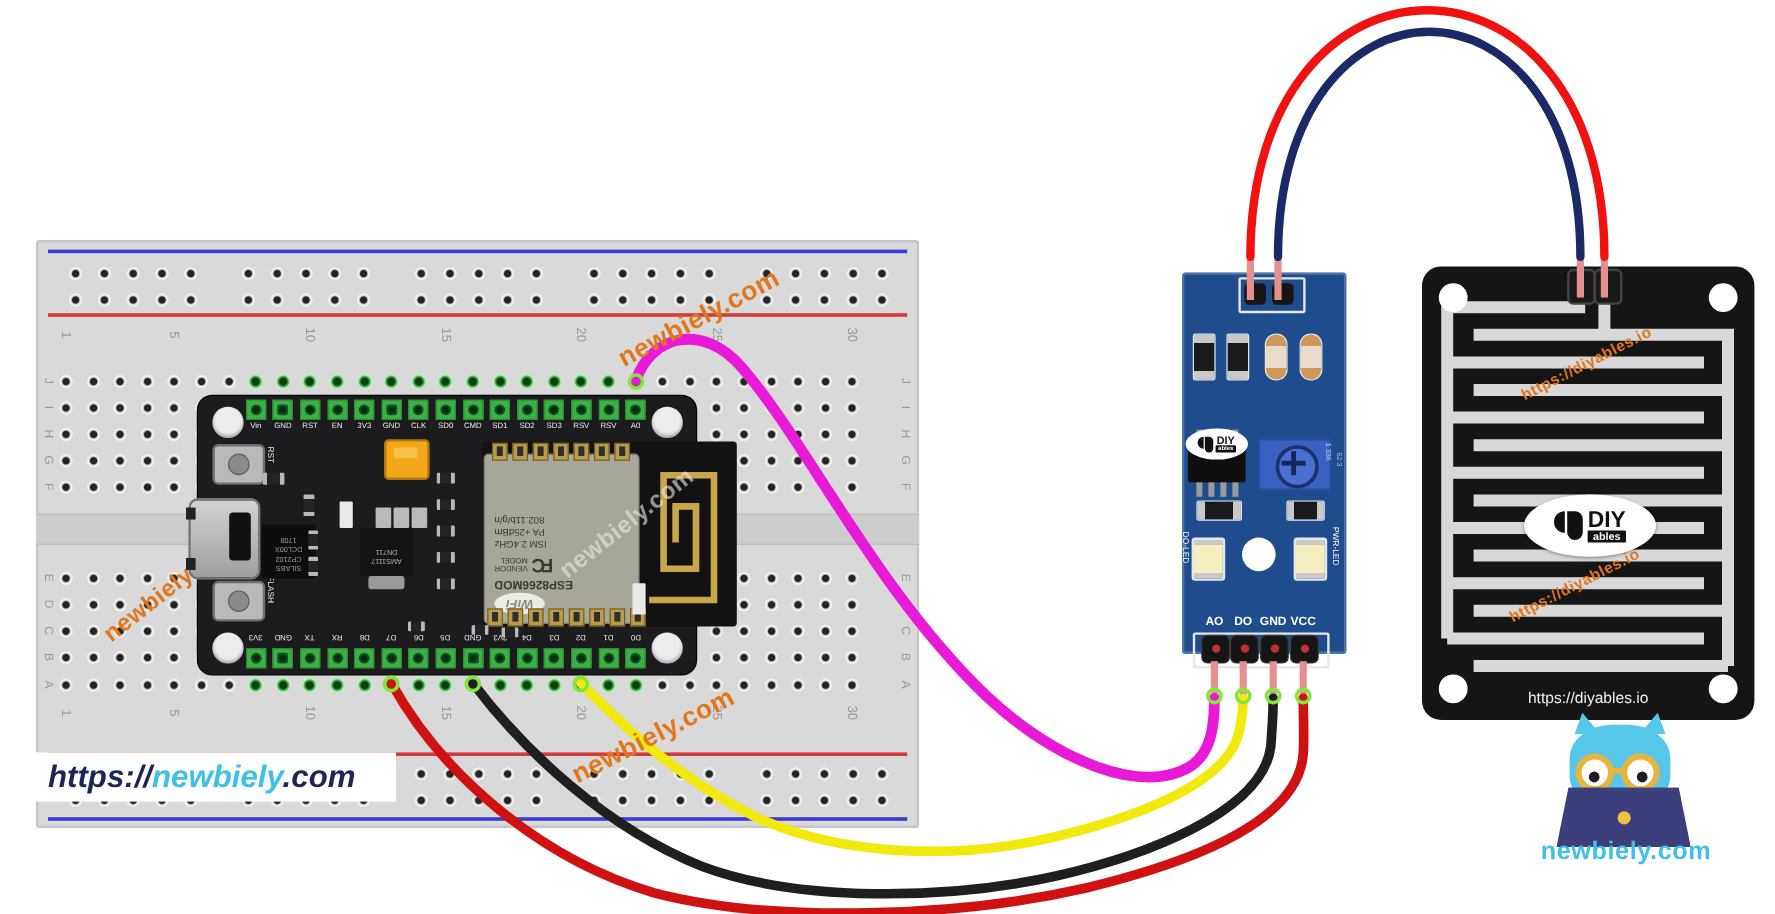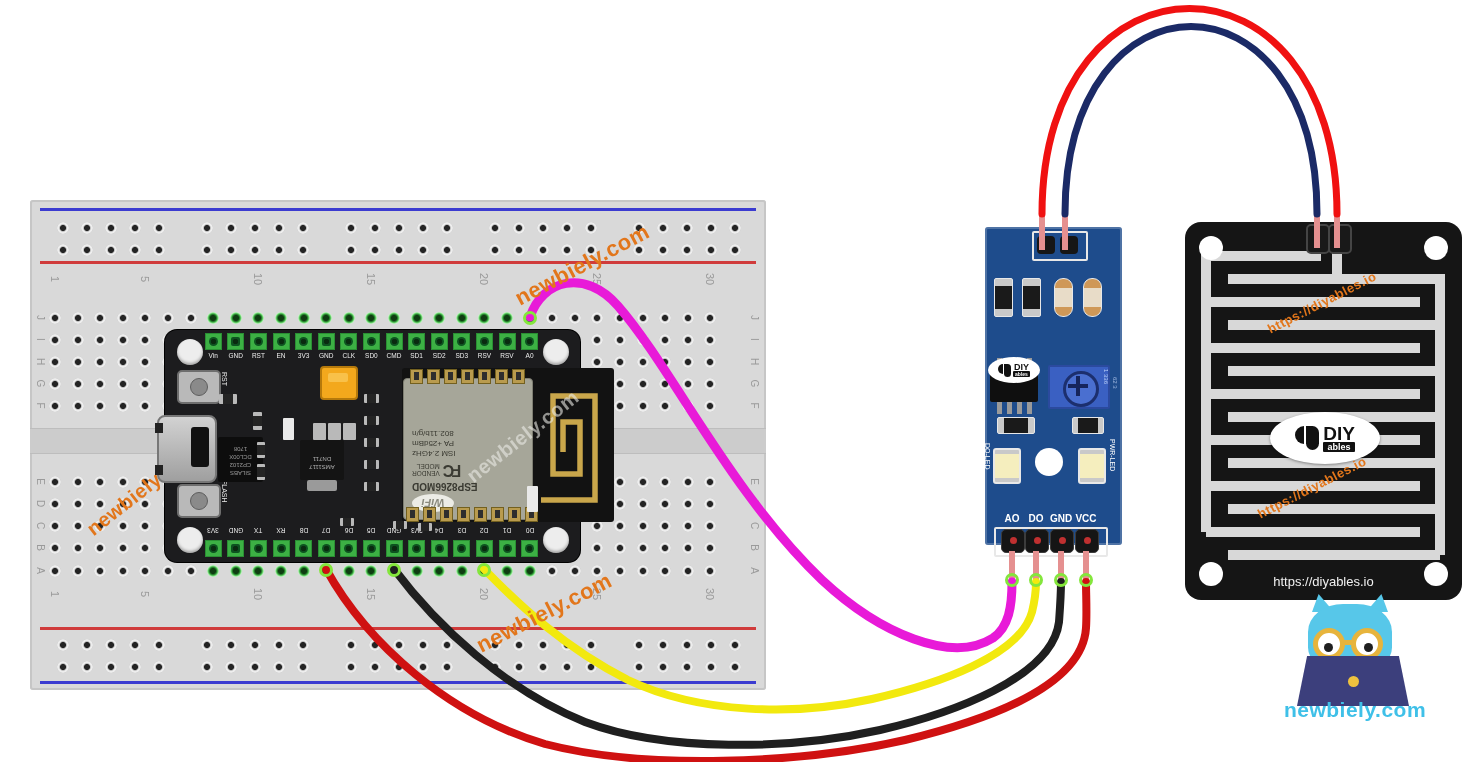--- a/index.html
+++ b/index.html
@@ -825,20 +825,23 @@
       <circle cx="1086" cy="580" r="5.5" fill="none" stroke="#84e63c" stroke-width="3"></circle>
     </svg>
 
   <div class="wm" style="left:508px;top:252px;font-size:22px;transform:rotate(-28deg)">newbiely.com</div>
   <div class="wm" style="left:75px;top:478px;font-size:20px;transform:rotate(-38deg);z-index:2">newbiely.com</div>
   <div class="wm" style="left:470px;top:600px;font-size:22px;transform:rotate(-27deg)">newbiely.com</div>
   <div class="wm" style="left:455px;top:425px;font-size:20px;transform:rotate(-38deg);color:rgba(235,235,230,.6);z-index:4">newbiely.com</div>
   <div class="wm" style="left:1262px;top:295px;font-size:13px;transform:rotate(-27deg)">https://diyables.io</div>
   <div class="wm" style="left:1252px;top:480px;font-size:13px;transform:rotate(-27deg)">https://diyables.io</div>
 
+  <div class="abs" style="left:30px;top:627px;width:300px;height:41px;background:#fff;z-index:2;line-height:41px;padding-left:10px;box-sizing:border-box;font-style:italic;font-weight:800;font-size:26px;white-space:nowrap">
+    <span style="color:#1b2558">https://</span><span style="color:#3fc0e8">newbiely</span><span style="color:#1b2558">.com</span>
+  </div>
 
   <div class="abs" style="left:1270px;top:592px;width:170px;height:130px;z-index:5">
     <div class="abs" style="left:42px;top:2px;width:22px;height:18px;background:#57c7e9;clip-path:polygon(0 100%,30% 0,100% 100%)"></div>
     <div class="abs" style="left:96px;top:2px;width:22px;height:18px;background:#57c7e9;clip-path:polygon(0 100%,70% 0,100% 100%)"></div>
     <div class="abs" style="left:38px;top:12px;width:84px;height:66px;background:#57c7e9;border-radius:42% 42% 34% 34%"></div>
     <div class="abs" style="left:43px;top:36px;width:32px;height:32px;border-radius:50%;border:5px solid #e7b43c;background:#fff;box-sizing:border-box">
       <div class="abs" style="left:6px;top:10px;width:9px;height:9px;border-radius:50%;background:#1f1f1f"></div>
     </div>
     <div class="abs" style="left:81px;top:36px;width:32px;height:32px;border-radius:50%;border:5px solid #e7b43c;background:#fff;box-sizing:border-box">
       <div class="abs" style="left:8px;top:10px;width:9px;height:9px;border-radius:50%;background:#1f1f1f"></div>

